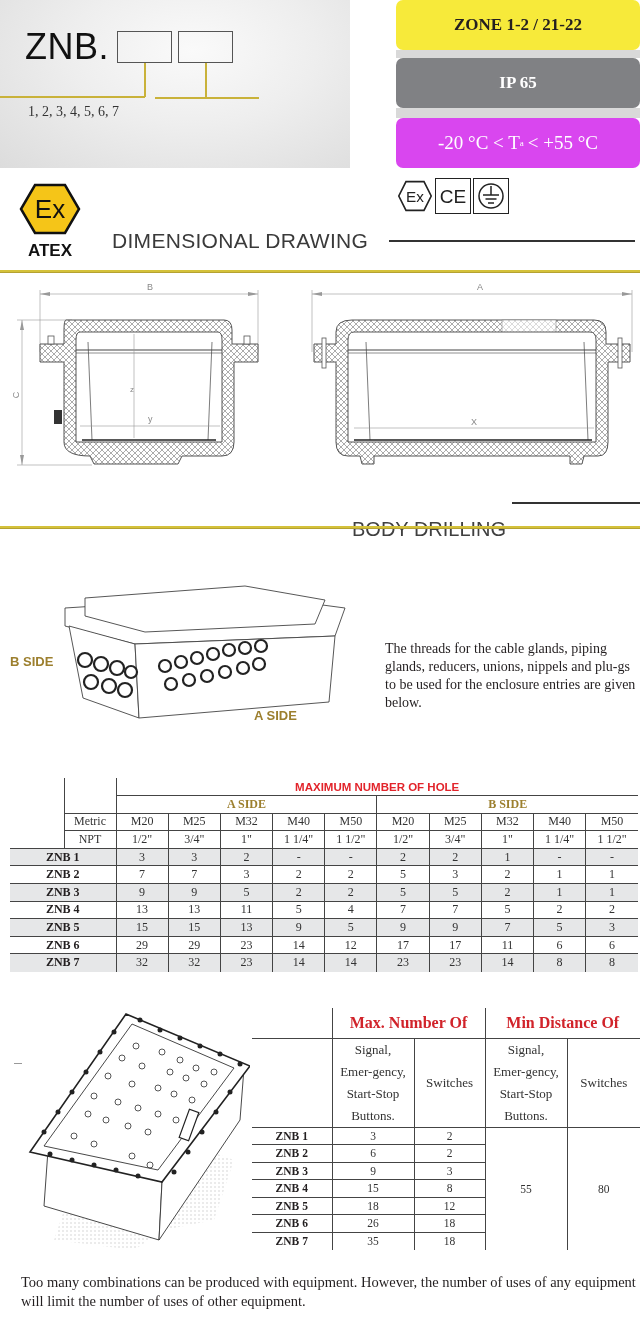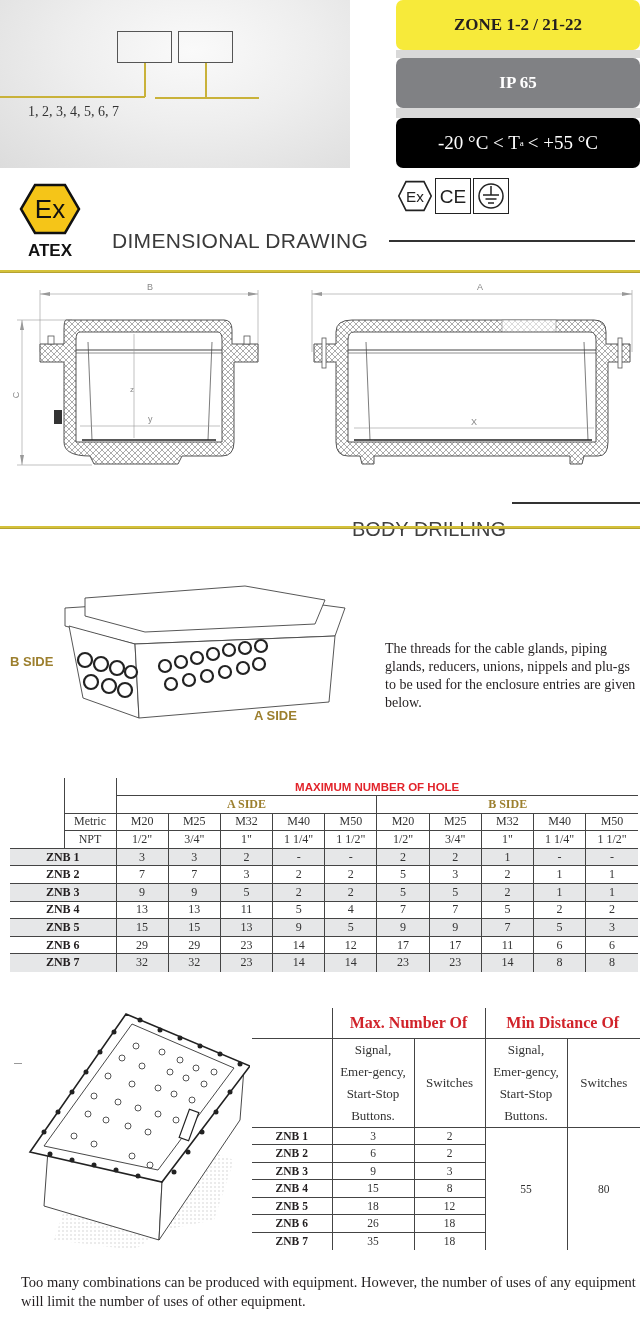--- a/index.html
+++ b/index.html
@@ -20,21 +20,21 @@
   .gold-line { position: absolute; background: #c9b23a; }
   #code-note-1 { left: 28px; top: 104px; font-size: 14px; color: #333; }
   #code-note-2 { left: 150px; top: 108px; font-size: 14px; line-height: 19px; color: #333; }
   #code-note-2 b { font-weight: bold; }
   #code-note-2 i { font-style: italic; }
 
   
   .banner { position: absolute; left: 396px; width: 244px; display: flex; align-items: center; justify-content: center; font-weight: bold; font-size: 17px; border-radius: 7px; }
   #banner-zone { top: 0; height: 50px; background: #f7ea3a; color: #231f20; }
   #banner-ip { top: 58px; height: 50px; background: #808184; color: #ffffff; }
-  #banner-temp { top: 118px; height: 50px; background: #000000; color: #ffffff; font-weight: normal; font-size: 19px; }
+  #banner-temp { top: 118px; height: 50px; background: #d946ef; color: #ffffff; font-weight: normal; font-size: 19px; }
   #banner-temp sub { font-size: 9px; vertical-align: -6px; margin-right: 4px; }
   .banner-gap { position: absolute; left: 396px; width: 244px; background: #d9d9d9; }
 
   
   #cert-icons { left: 397px; top: 178px; display: flex; gap: 2px; }
   .cert { width: 36px; height: 36px; display: flex; align-items: center; justify-content: center; }
   .cert-box { border: 1.5px solid #222; }
 
   
   #atex-logo { left: 18px; top: 182px; width: 64px; height: 76px; }
@@ -77,20 +77,21 @@
   .eq-row td { height: 17.5px; }
   .eq-name { font-weight: bold; color: #231f20 !important; width: 80px; }
 
   #footer-note { left: 21px; top: 1273px; width: 636px; font-size: 14.5px; line-height: 19px; color: #231f20; }
   #dash-mark { left: 14px; top: 1063px; width: 8px; height: 1px; background: #999; }
 </style>
 </head>
 <body>
 
 <div id="code-block" class="abs">
+  <div id="code-prefix" class="abs">ZNB.</div>
   <div id="code-box-1" class="code-box"></div>
   <div id="code-box-2" class="code-box"></div>
 
   <div class="gold-line" style="left:144px;top:63px;width:1.5px;height:34px;"></div>
   <div class="gold-line" style="left:0;top:96px;width:145px;height:1.5px;"></div>
   <div class="gold-line" style="left:205px;top:63px;width:1.5px;height:34px;"></div>
   <div class="gold-line" style="left:155px;top:97px;width:104px;height:1.5px;"></div>
   <div id="code-note-1" class="abs">1, 2, 3, 4, 5, 6, 7</div>
 </div>
 

